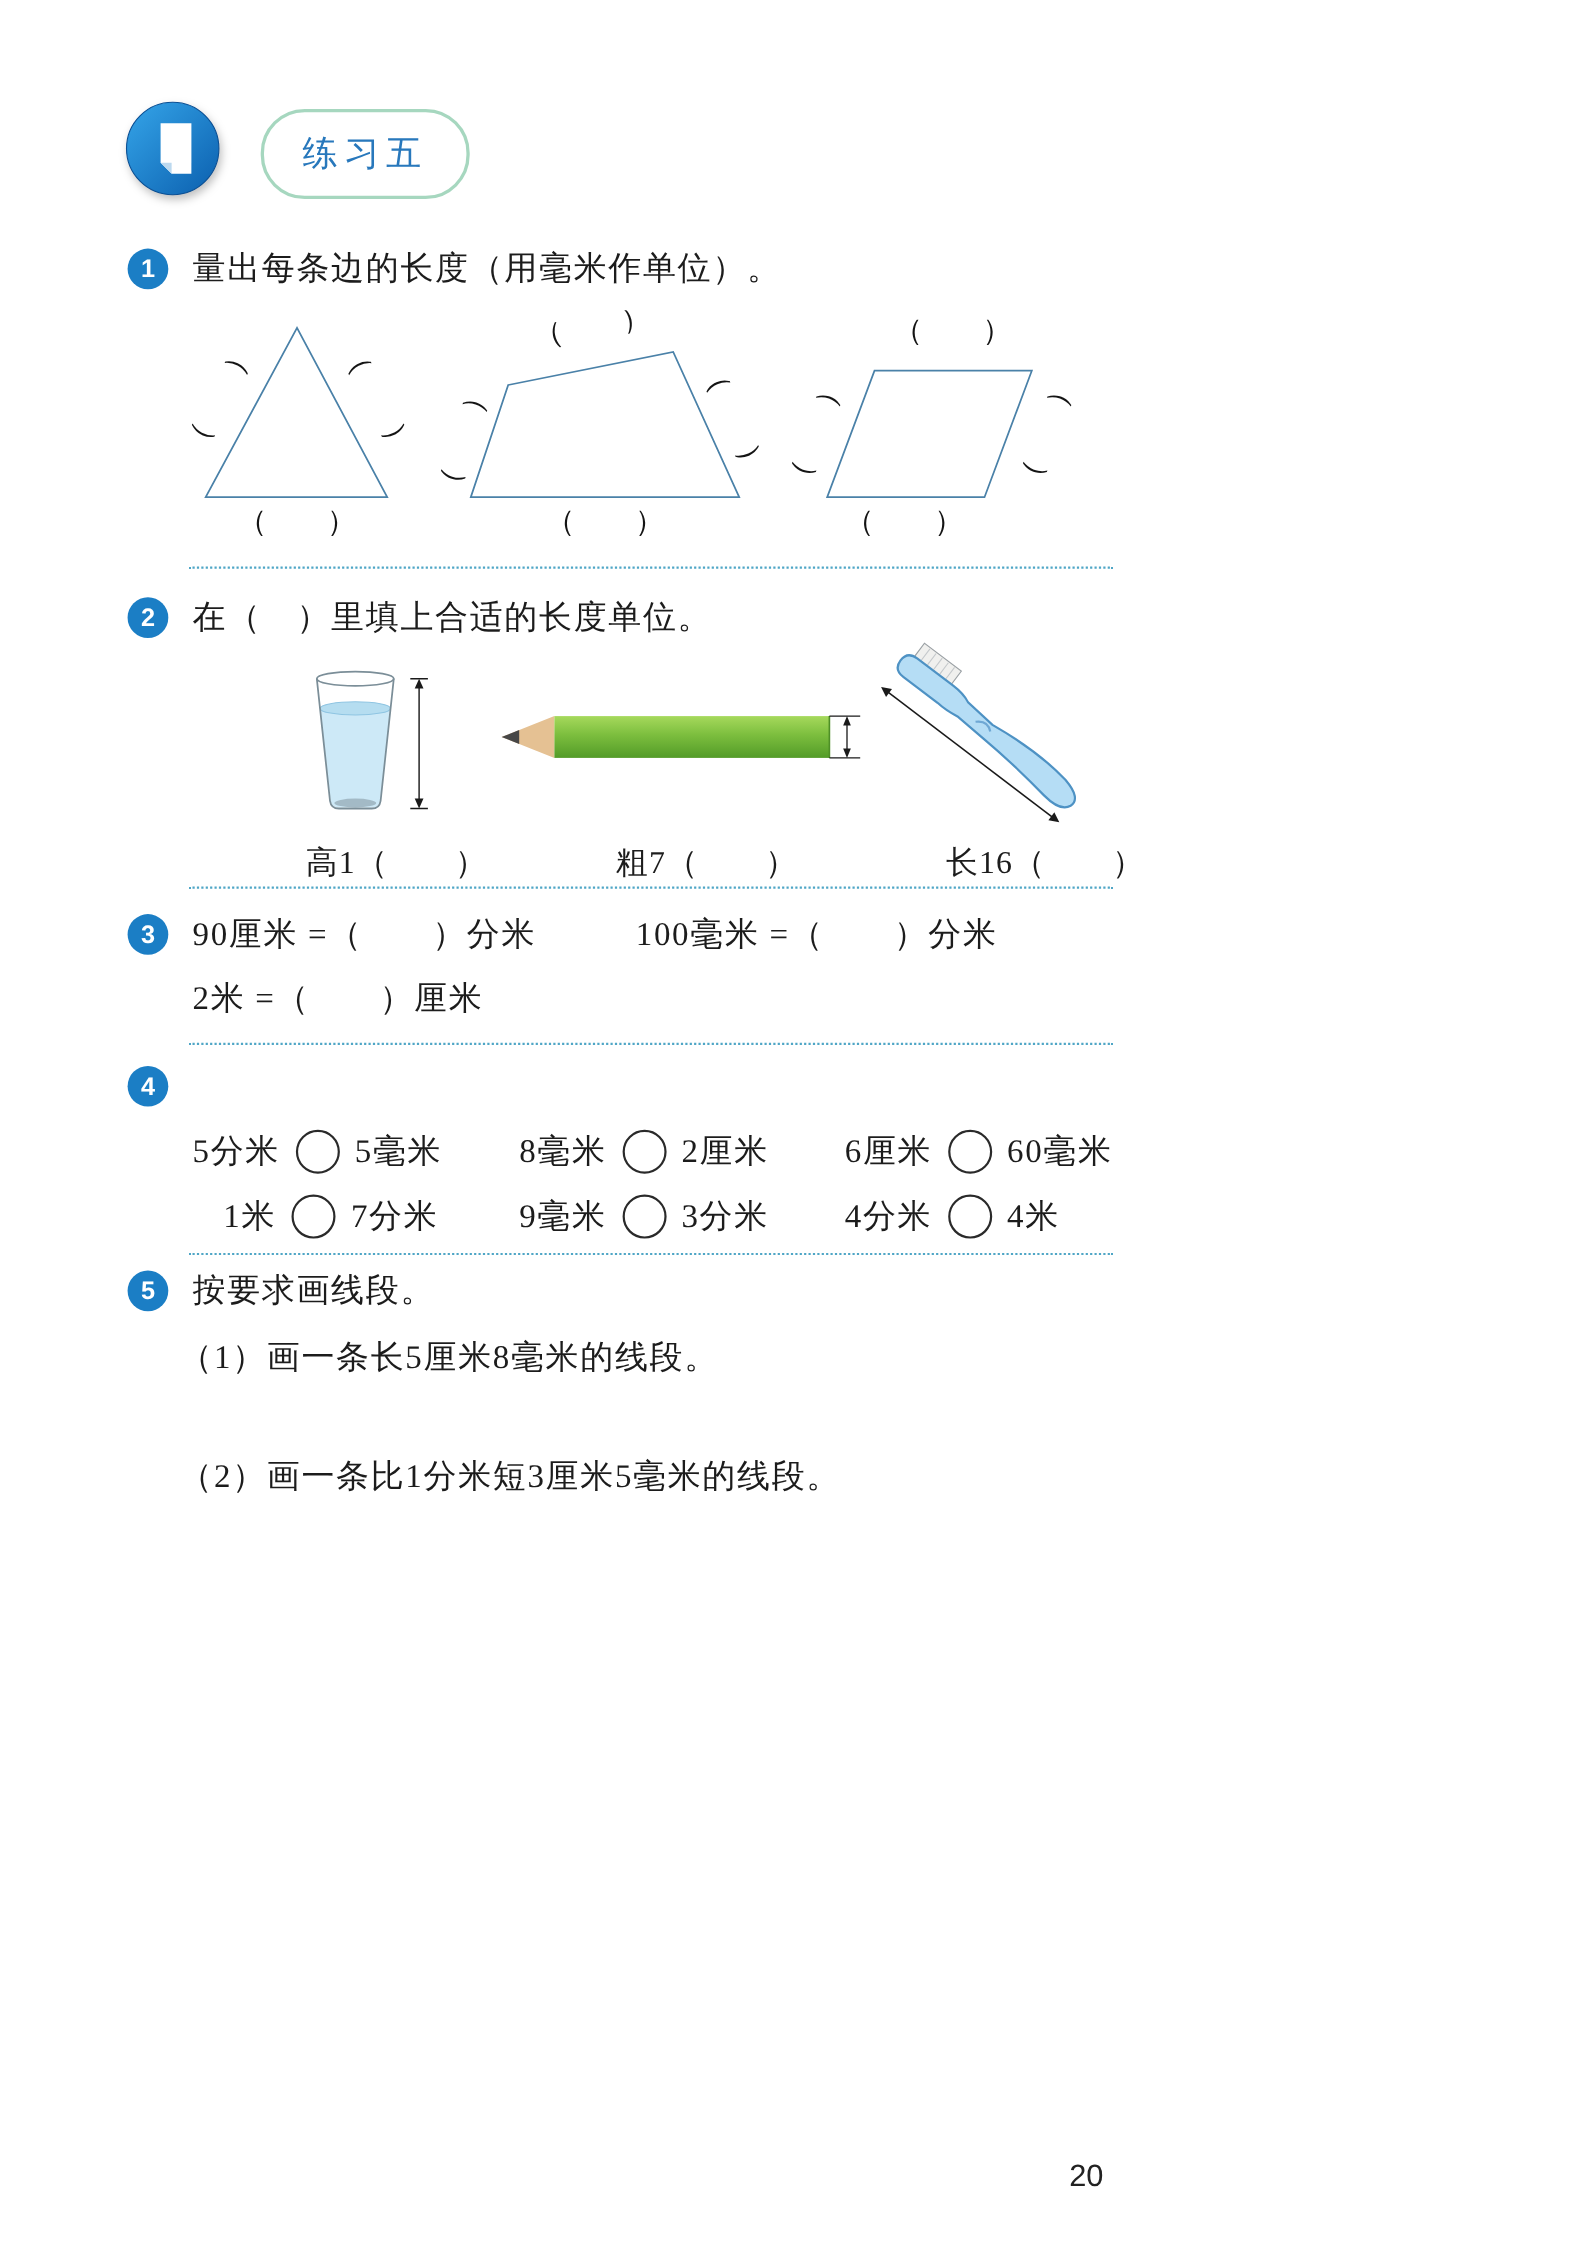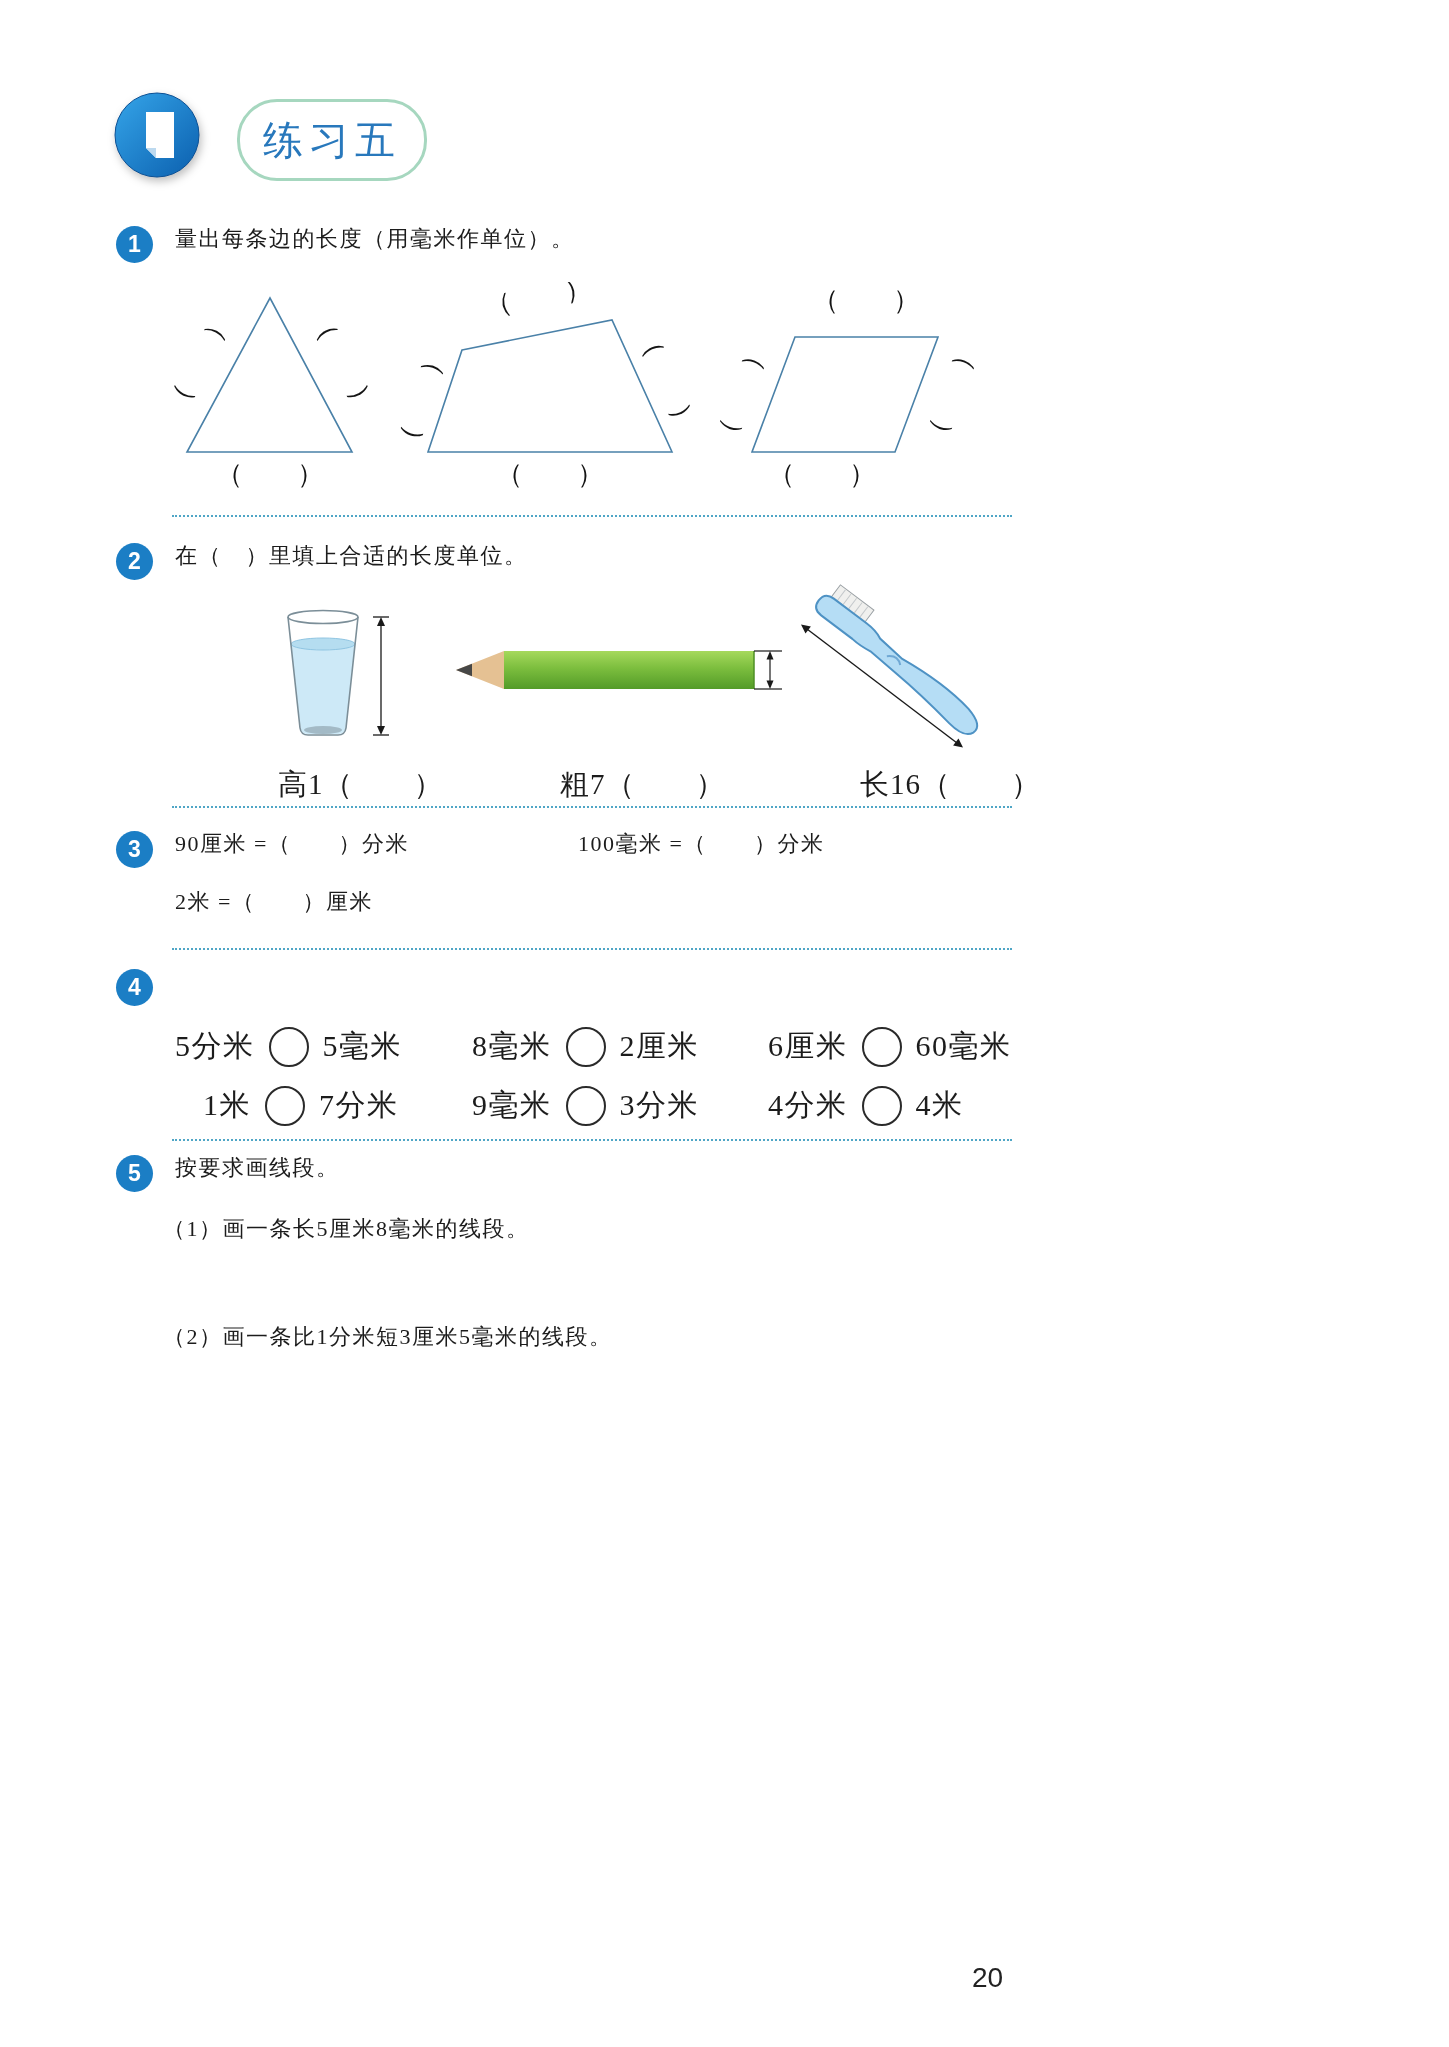--- a/index.html
+++ b/index.html
@@ -2,25 +2,25 @@
 <html><head>
 <meta charset="utf-8">
 <style>
   html,body{margin:0;padding:0;background:#ffffff;}
   .page{position:relative;width:1449px;height:2047px;background:#ffffff;
         font-family:"Liberation Serif","DejaVu Serif",serif;color:#1c1c1c;overflow:hidden;}
   .doc-icon{position:absolute;left:112px;top:90px;width:90px;height:90px;}
   .doc-icon svg{filter:drop-shadow(2px 4px 4px rgba(0,0,0,0.25));}
   .title-pill{position:absolute;left:237px;top:99px;width:184px;height:76px;border:3px solid #a6d7bf;
         border-radius:40px;display:flex;align-items:center;justify-content:center;background:#fff;}
-  .title-text{color:#2878bc;font-size:40px;letter-spacing:6px;}
+  .title-text{color:#2878bc;font-size:32px;letter-spacing:6px;}
   .badge{position:absolute;left:116px;width:37px;height:37px;border-radius:50%;background:#1b7ec5;color:#fff;
         font-family:"Liberation Sans","DejaVu Sans",sans-serif;font-size:23px;font-weight:bold;
         display:flex;align-items:center;justify-content:center;}
-  .txt{position:absolute;font-size:22px;letter-spacing:1.5px;white-space:nowrap;}
+  .txt{position:absolute;font-size:30px;letter-spacing:1.5px;white-space:nowrap;}
   .lbl{position:absolute;font-size:29px;letter-spacing:1px;white-space:nowrap;margin-top:15px;}
   .divider{position:absolute;left:172px;width:840px;border-top:2.5px dotted #4fa6c6;height:0;}
   .figures{position:absolute;left:150px;top:282px;}
   .shape{fill:none;stroke:#4a81a8;stroke-width:1.6;}
   .blank-text{font-size:27px;fill:#141414;font-family:"Liberation Serif","DejaVu Serif",serif;}
   .imgsvg{position:absolute;}
   .cmp{position:absolute;font-size:30px;letter-spacing:1.5px;white-space:nowrap;display:flex;align-items:center;gap:14px;}
   .cmp-circle{display:inline-block;width:36px;height:36px;border:2px solid #2a2a2a;border-radius:50%;background:#fff;flex:0 0 auto;}
   .title-circle{display:inline-block;width:32px;height:32px;border:2px solid #2a2a2a;border-radius:50%;
         vertical-align:-7px;margin:0 5px;background:#fff;}

